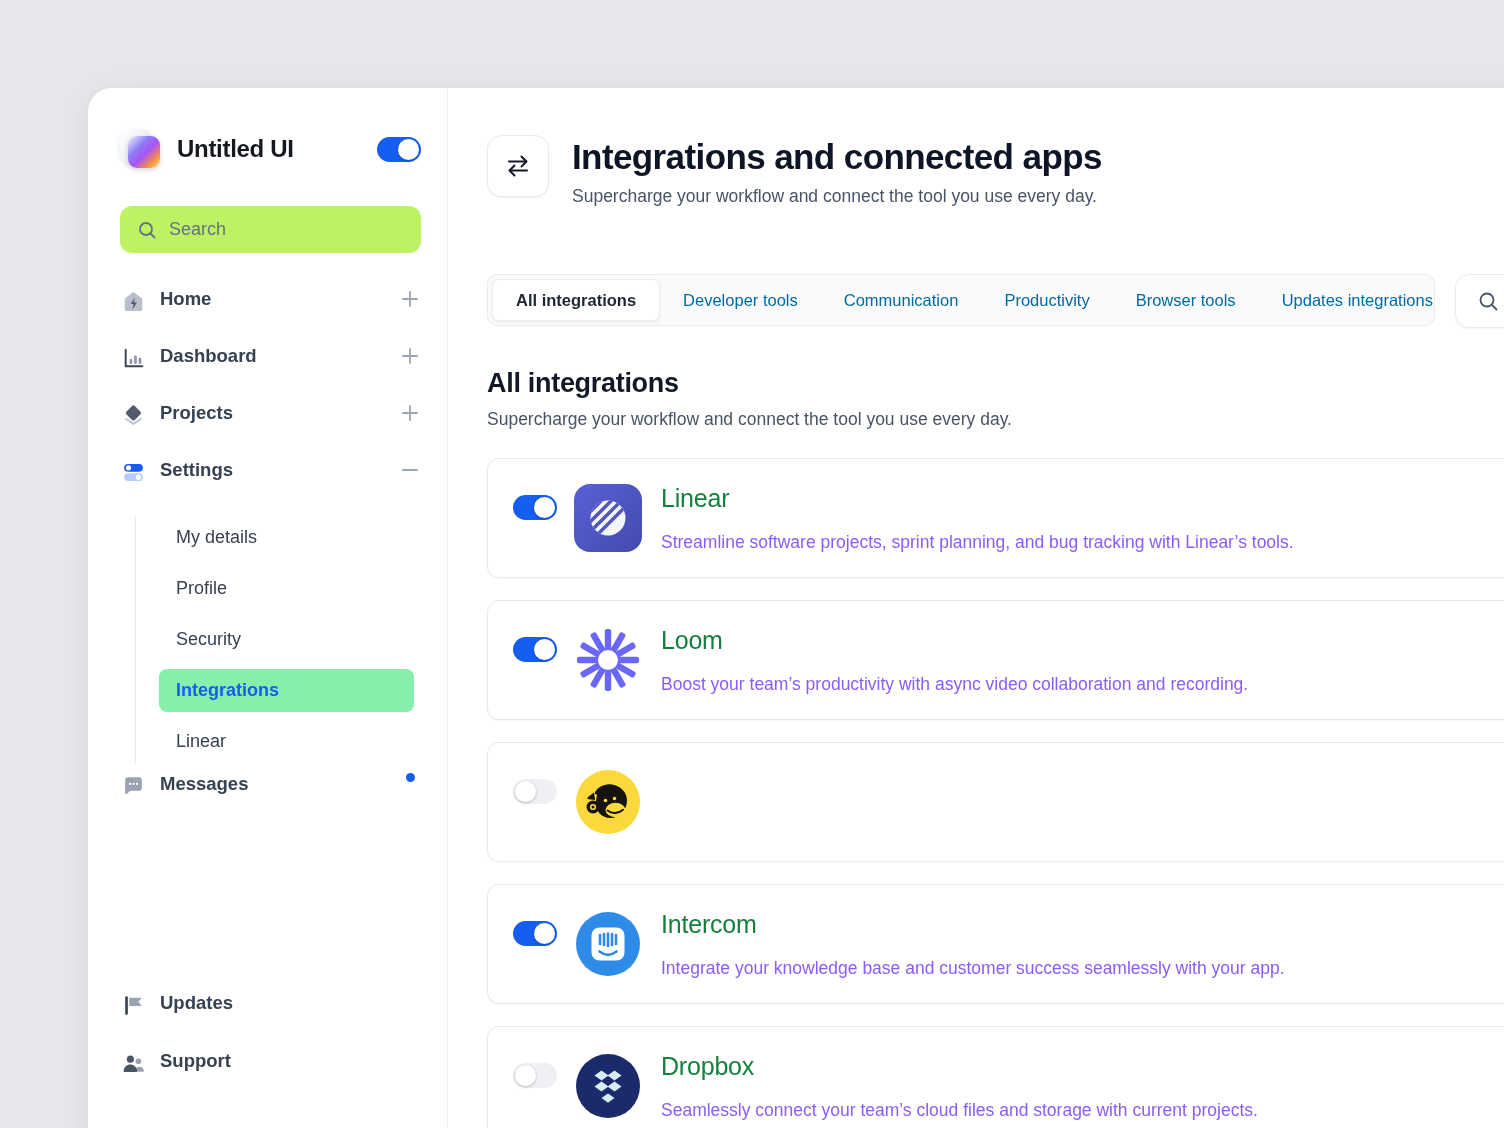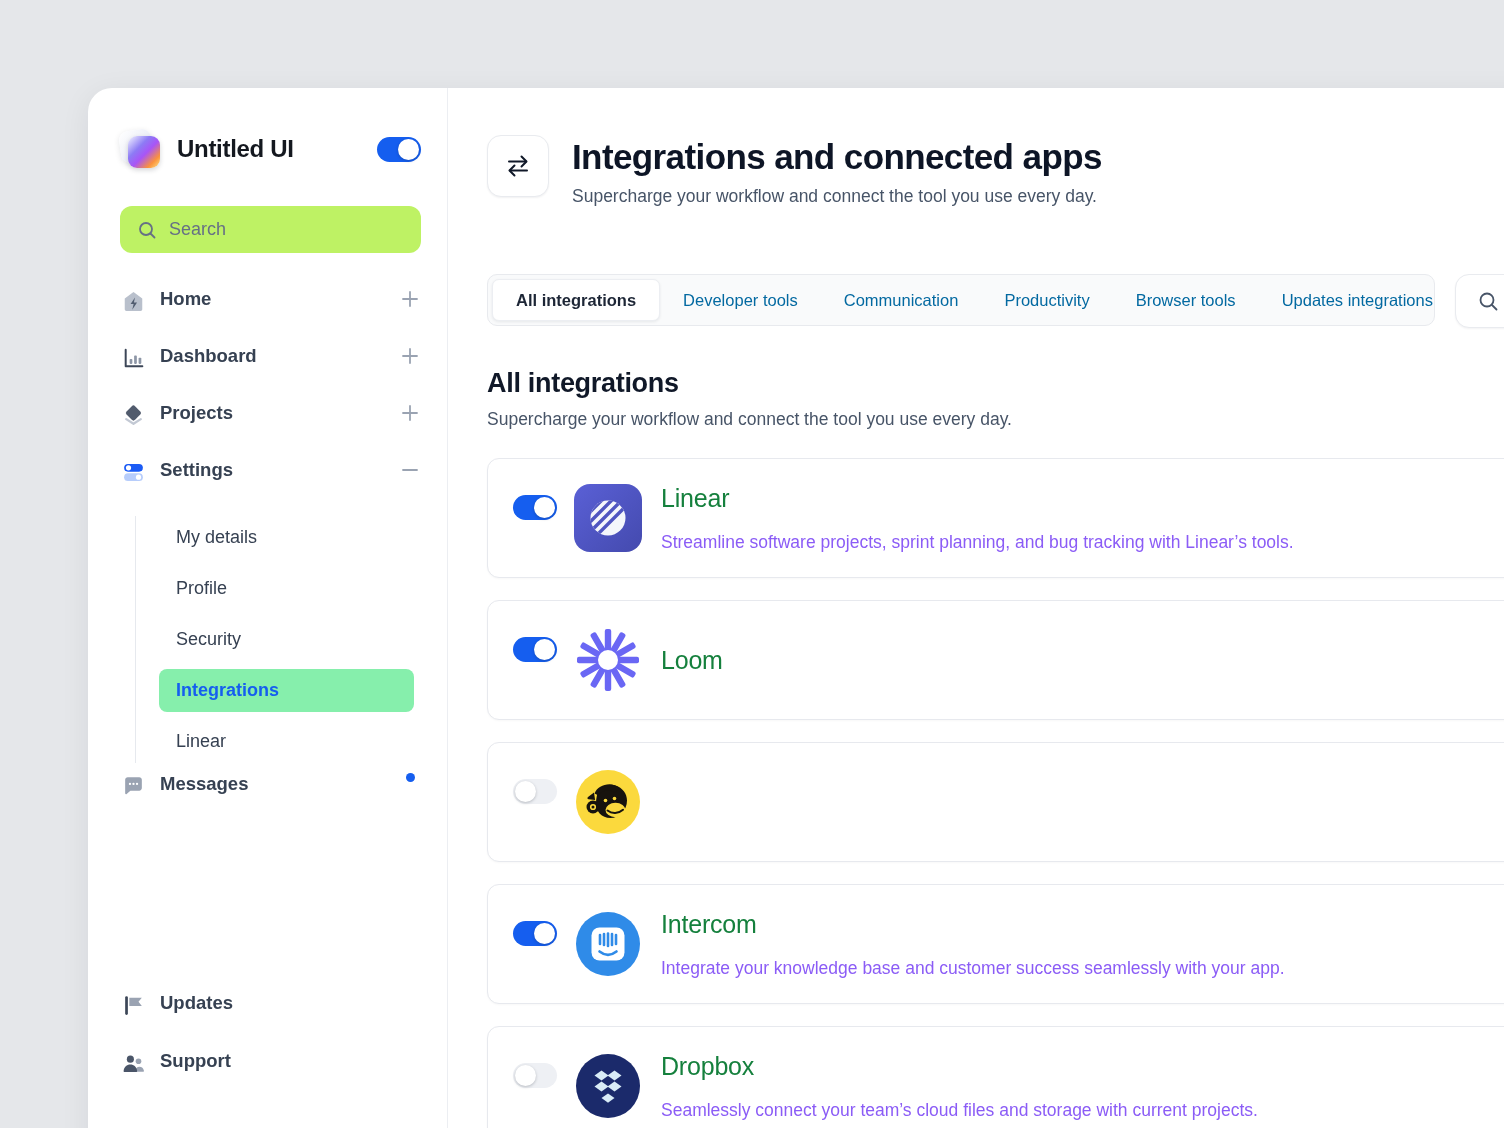--- a/index.html
+++ b/index.html
@@ -343,20 +343,21 @@
               <rect x="30.8" y="3" width="6.4" height="62" rx="2" transform="rotate(60 34 34)"></rect>
               <rect x="30.8" y="3" width="6.4" height="62" rx="2" transform="rotate(90 34 34)"></rect>
               <rect x="30.8" y="3" width="6.4" height="62" rx="2" transform="rotate(120 34 34)"></rect>
               <rect x="30.8" y="3" width="6.4" height="62" rx="2" transform="rotate(150 34 34)"></rect>
             </g>
             <circle cx="34" cy="34" r="10" fill="#ffffff"></circle>
           </svg>
         </span>
         <span class="card-text">
           <div class="app-name">Loom</div>
+          <div class="app-desc">Boost your team’s productivity with async video collaboration and recording.</div>
         </span>
       </div>
 
       <div class="card">
         <span class="toggle">
             <span class="knob"></span>
           </span>
         <span class="app-icon">
           <svg width="68" height="68" viewBox="0 0 68 68">
             <circle cx="34" cy="34" r="32" fill="#fbd93d"></circle>

